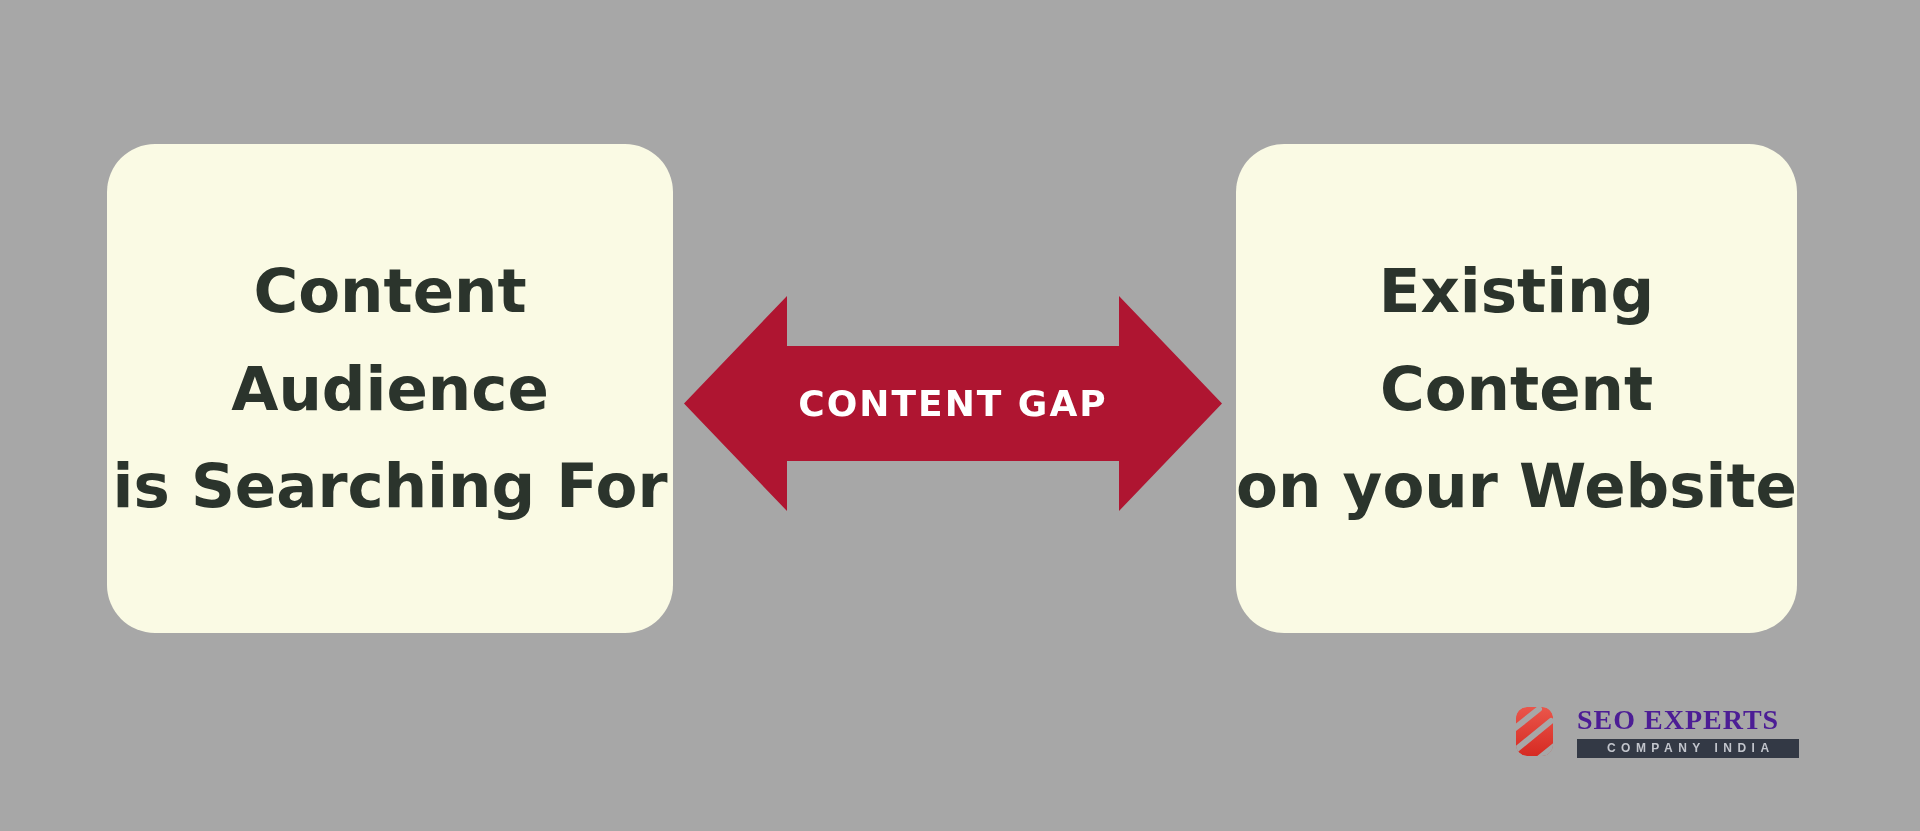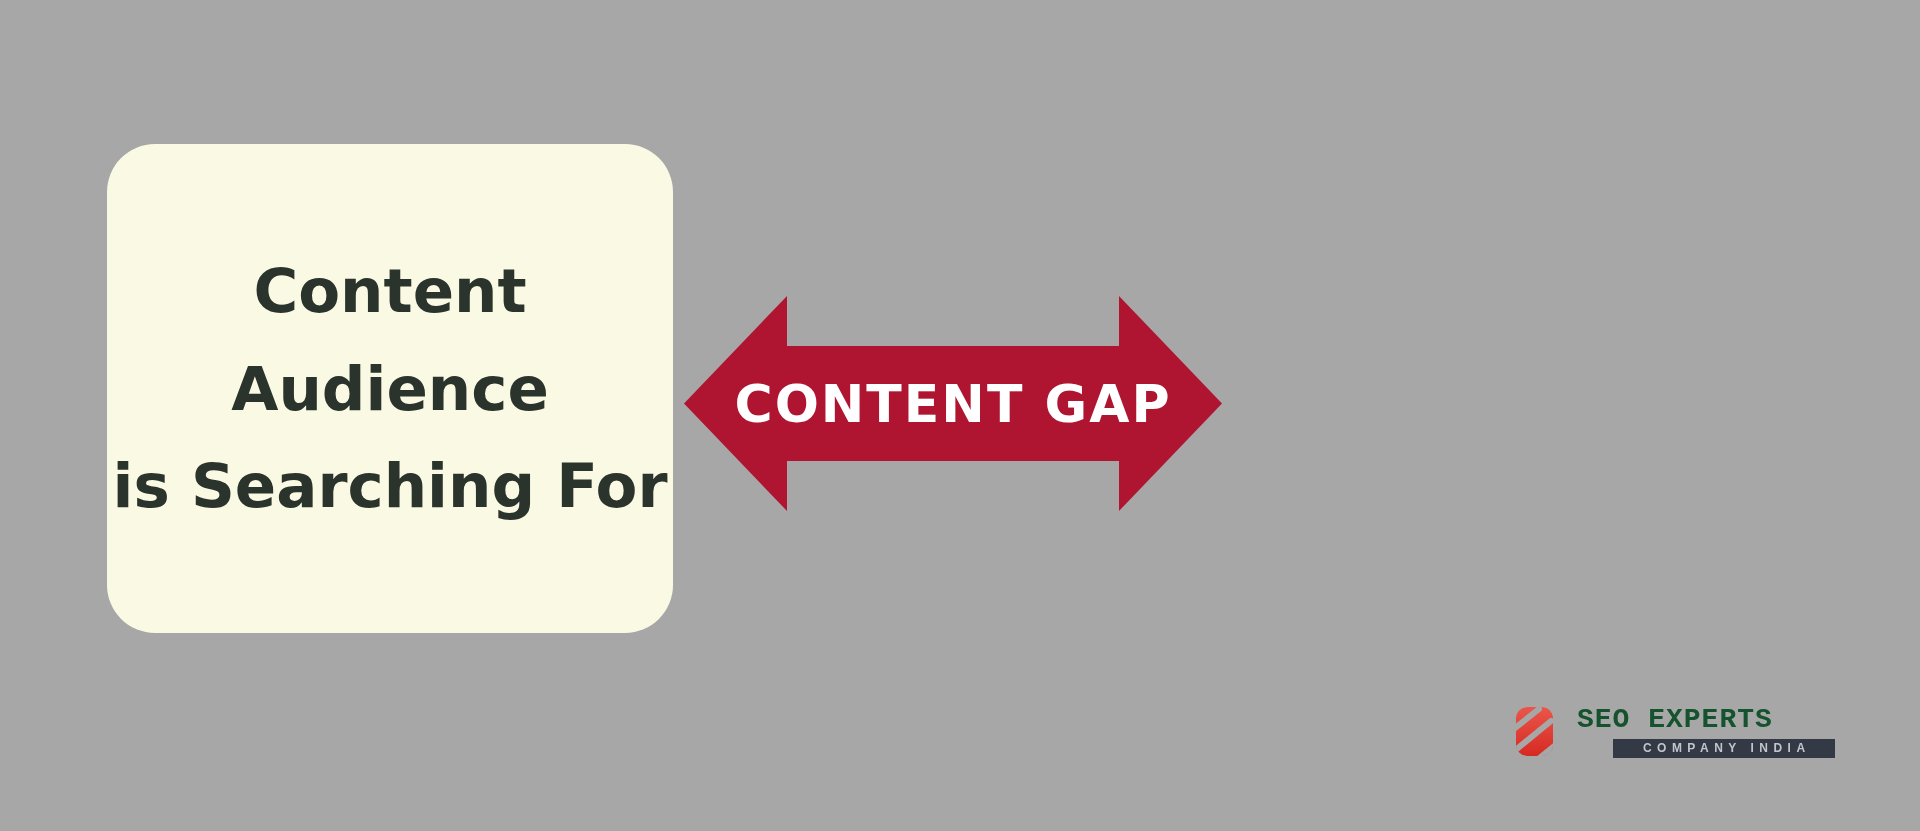--- a/index.html
+++ b/index.html
@@ -48,21 +48,21 @@
     position: absolute;
     inset: 0;
     display: block;
   }
   .arrow-label {
     position: absolute;
     inset: 0;
     display: flex;
     align-items: center;
     justify-content: center;
-    font-size: 52px;
+    font-size: 36px;
     font-weight: bold;
     color: #FFFFFF;
     letter-spacing: 2px;
     white-space: nowrap;
   }
   .brand {
     position: absolute;
     left: 1516px;
     top: 705px;
     display: flex;
@@ -70,37 +70,36 @@
   }
   .brand__icon {
     width: 37px;
     height: 49px;
     margin-top: 2px;
   }
   .brand__text {
     margin-left: 24px;
   }
   .brand__title {
-    font-family: Liberation Mono, monospace;
+    font-family: Liberation Serif, serif;
     font-size: 28px;
     font-weight: bold;
-    color: #14532d;
+    color: #4c1d95;
     letter-spacing: 1px;
     line-height: 1.1;
     white-space: nowrap;
   }
   .brand__subtitle {
     margin-top: 3px;
     width: 222px;
     height: 19px;
     background: #333945;
     display: flex;
     align-items: center;
     justify-content: center;
-    margin-left: 36px;
   }
   .brand__subtitle span {
     font-family: "Liberation Sans", sans-serif;
     font-size: 12px;
     font-weight: bold;
     color: #C2C5CC;
     letter-spacing: 5.5px;
     text-indent: 5.5px;
     white-space: nowrap;
   }
@@ -108,20 +107,24 @@
 </head>
 <body>
 
 <div class="stage">
 
   <div class="card card--left">
     <div class="card__label">Content Audience
 is Searching For</div>
   </div>
 
+  <div class="card card--right">
+    <div class="card__label">Existing Content
+on your Website</div>
+  </div>
 
   <div class="arrow-wrap">
     <svg viewBox="0 0 538 215" width="538" height="215" aria-hidden="true">
       <polygon fill="#AF1531" points="0,107.5 103,0 103,50 435,50 435,0 538,107.5 435,215 435,165 103,165 103,215"></polygon>
     </svg>
     <div class="arrow-label">CONTENT GAP</div>
   </div>
 
   <div class="brand">
     <svg class="brand__icon" viewBox="0 0 37 49" aria-hidden="true">

